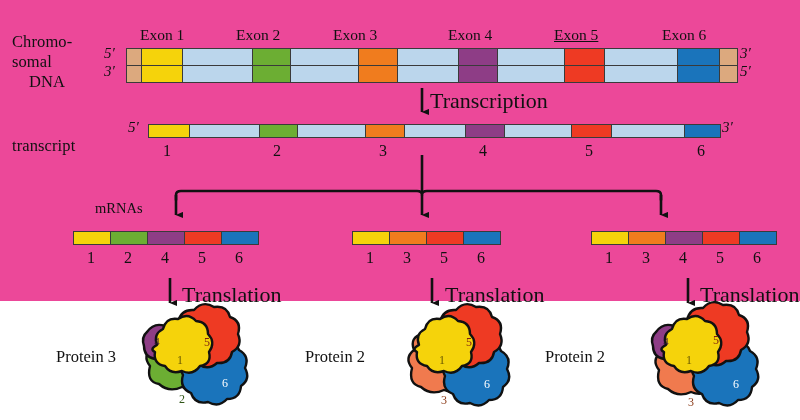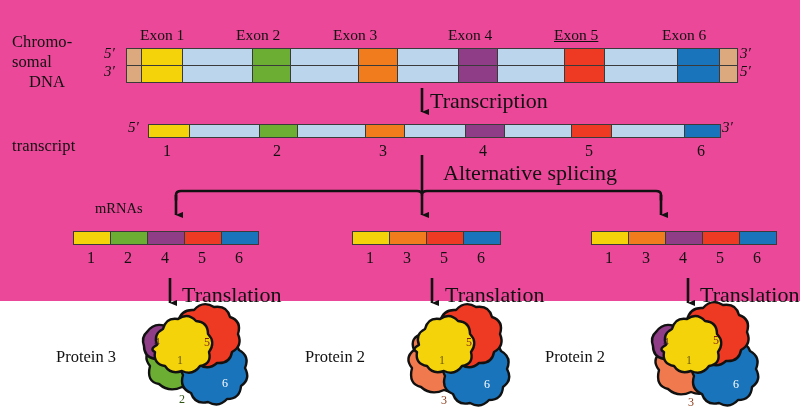--- a/index.html
+++ b/index.html
@@ -127,21 +127,20 @@
   <div class="seg" style="left:684px; top:124px; width:37px; height:14px; background:#1A74BB;"></div>
 
   <div class="lbl num-label" style="left:163px; top:142px;">1</div>
   <div class="lbl num-label" style="left:273px; top:142px;">2</div>
   <div class="lbl num-label" style="left:379px; top:142px;">3</div>
   <div class="lbl num-label" style="left:479px; top:142px;">4</div>
   <div class="lbl num-label" style="left:585px; top:142px;">5</div>
   <div class="lbl num-label" style="left:697px; top:142px;">6</div>
 
   <div class="lbl proc-label" style="left:430px; top:89px;">Transcription</div>
-  <div class="lbl proc-label" style="left:443px; top:161px;">Alternative splicing</div>
   <div class="lbl mrna-label" style="left:95px;  top:200px;">mRNAs</div>
   <div class="lbl proc-label" style="left:182px; top:283px;">Translation</div>
   <div class="lbl proc-label" style="left:445px; top:283px;">Translation</div>
   <div class="lbl proc-label" style="left:700px; top:283px;">Translation</div>
 
   <div class="seg" style="left:73px;  top:231px; width:38px; height:14px; background:#F5D30B;"></div>
   <div class="seg" style="left:110px; top:231px; width:38px; height:14px; background:#6CAE33;"></div>
   <div class="seg" style="left:147px; top:231px; width:38px; height:14px; background:#8E3D86;"></div>
   <div class="seg" style="left:184px; top:231px; width:38px; height:14px; background:#EE3A23;"></div>
   <div class="seg" style="left:221px; top:231px; width:38px; height:14px; background:#1A74BB;"></div>

